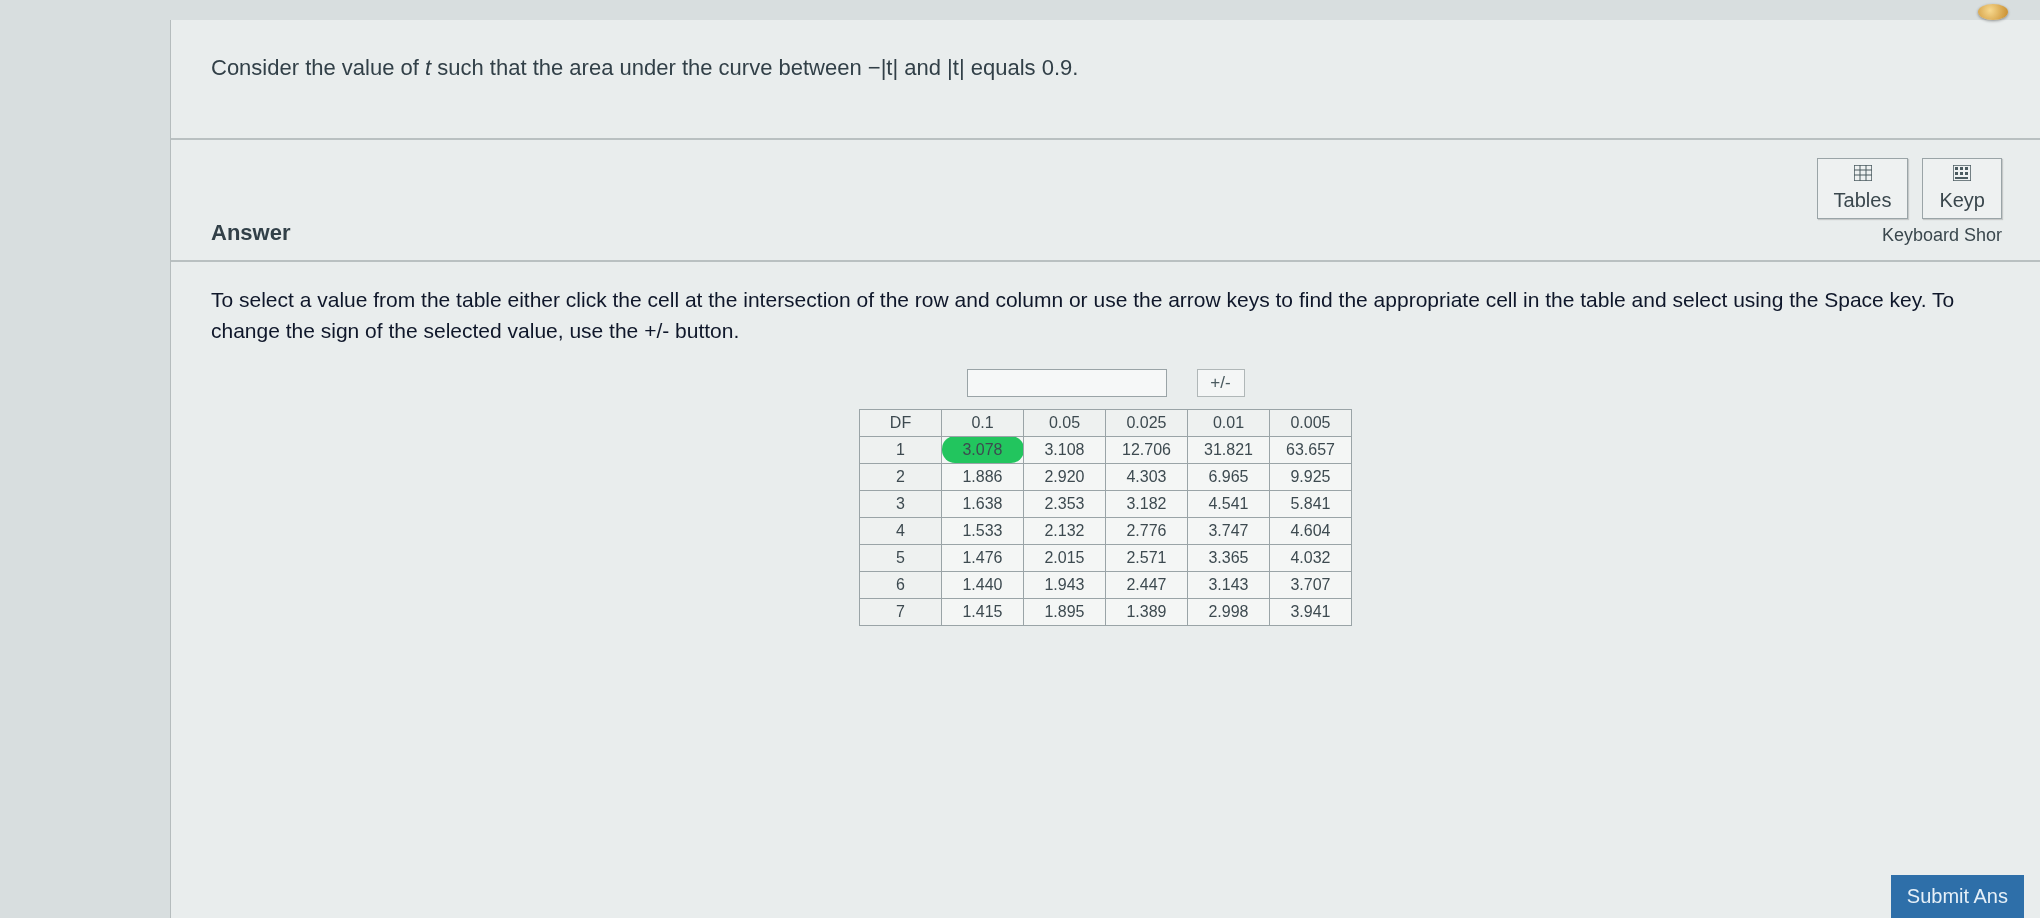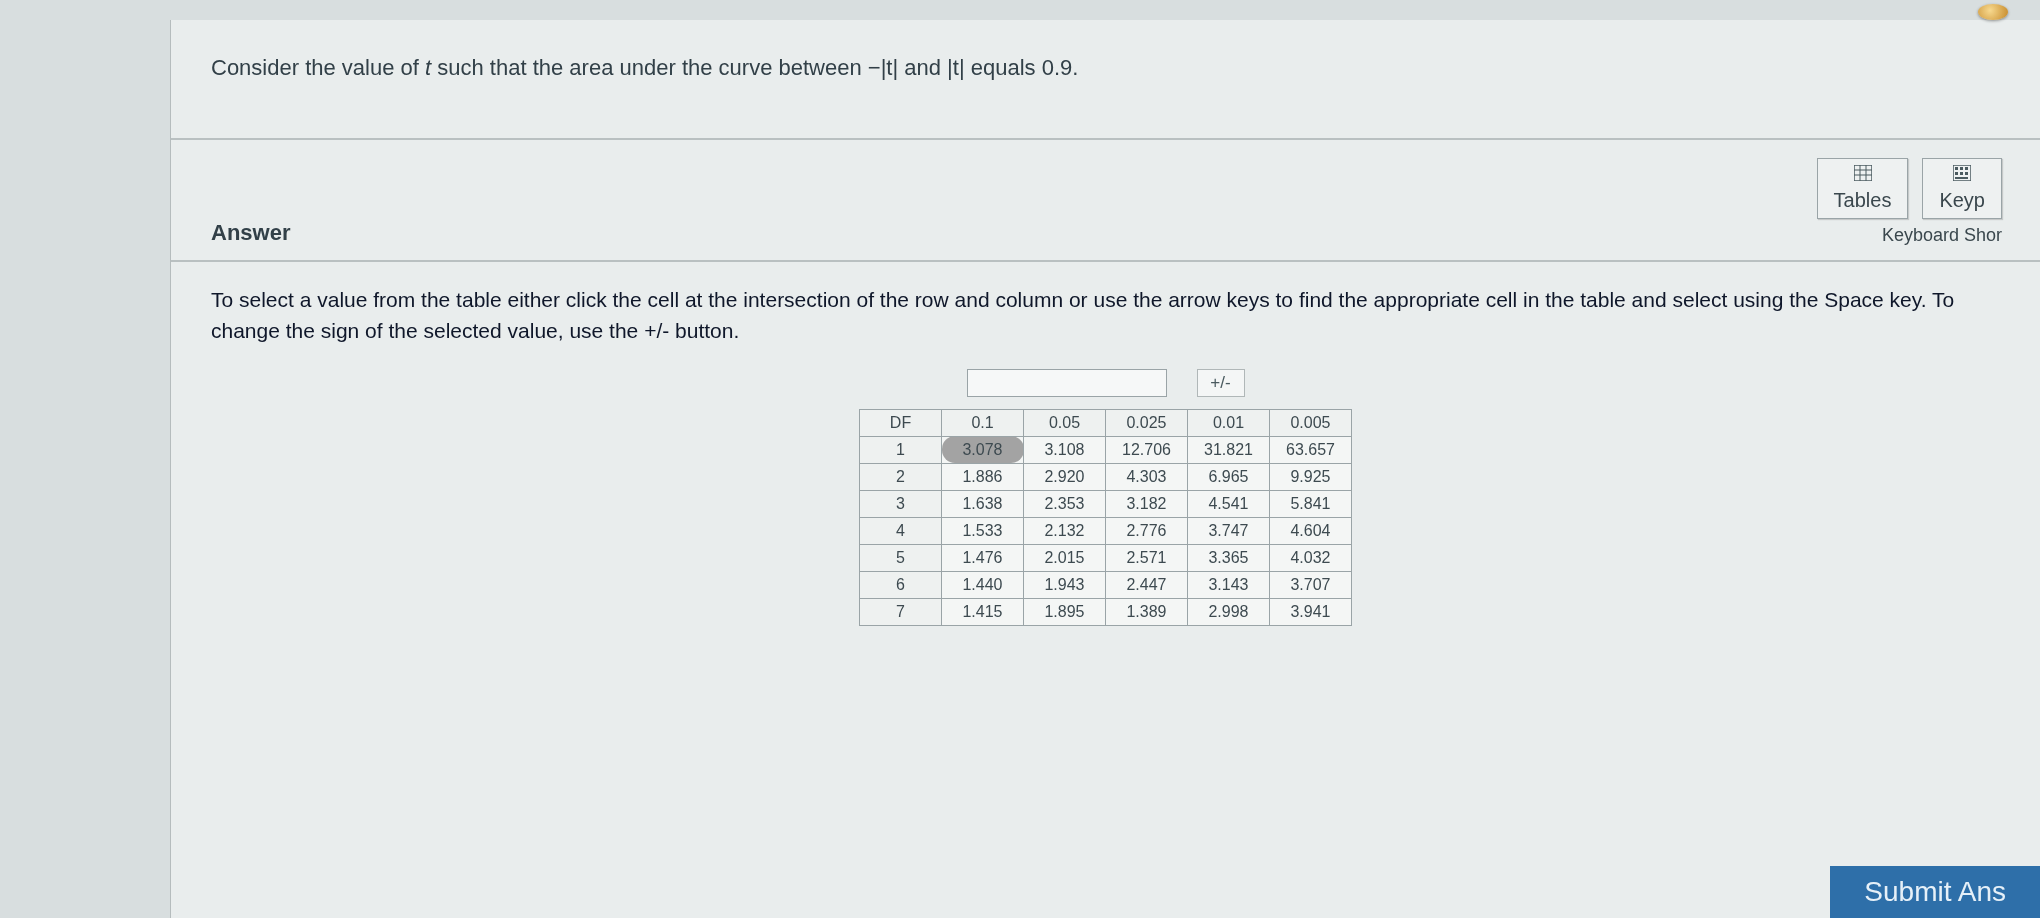--- a/index.html
+++ b/index.html
@@ -132,32 +132,32 @@
     font-weight: normal;
     margin-top: 40px;
   }
   table.t-dist th {
     background: #eef1f0;
   }
   table.t-dist td.df-col {
     background: #eef1f0;
   }
   table.t-dist td.selected {
-    background: #a3a3a3;
+    background: #22c55e;
     border-radius: 13px;
   }
   .submit-btn {
     position: absolute;
-    right: 0;
+    right: 16px;
     bottom: 0;
     background: #2e6fa9;
     color: #e6f0f8;
     border: none;
-    padding: 10px 34px;
-    font-size: 28px;
+    padding: 10px 16px;
+    font-size: 20px;
     cursor: pointer;
   }
   .round-orb {
     position: absolute;
     right: 32px;
     top: 4px;
     width: 30px; height: 16px;
     background: radial-gradient(circle at 40% 40%, #f7d98f, #c58827);
     border-radius: 50%;
     box-shadow: 0 1px 3px rgba(0,0,0,0.4);

